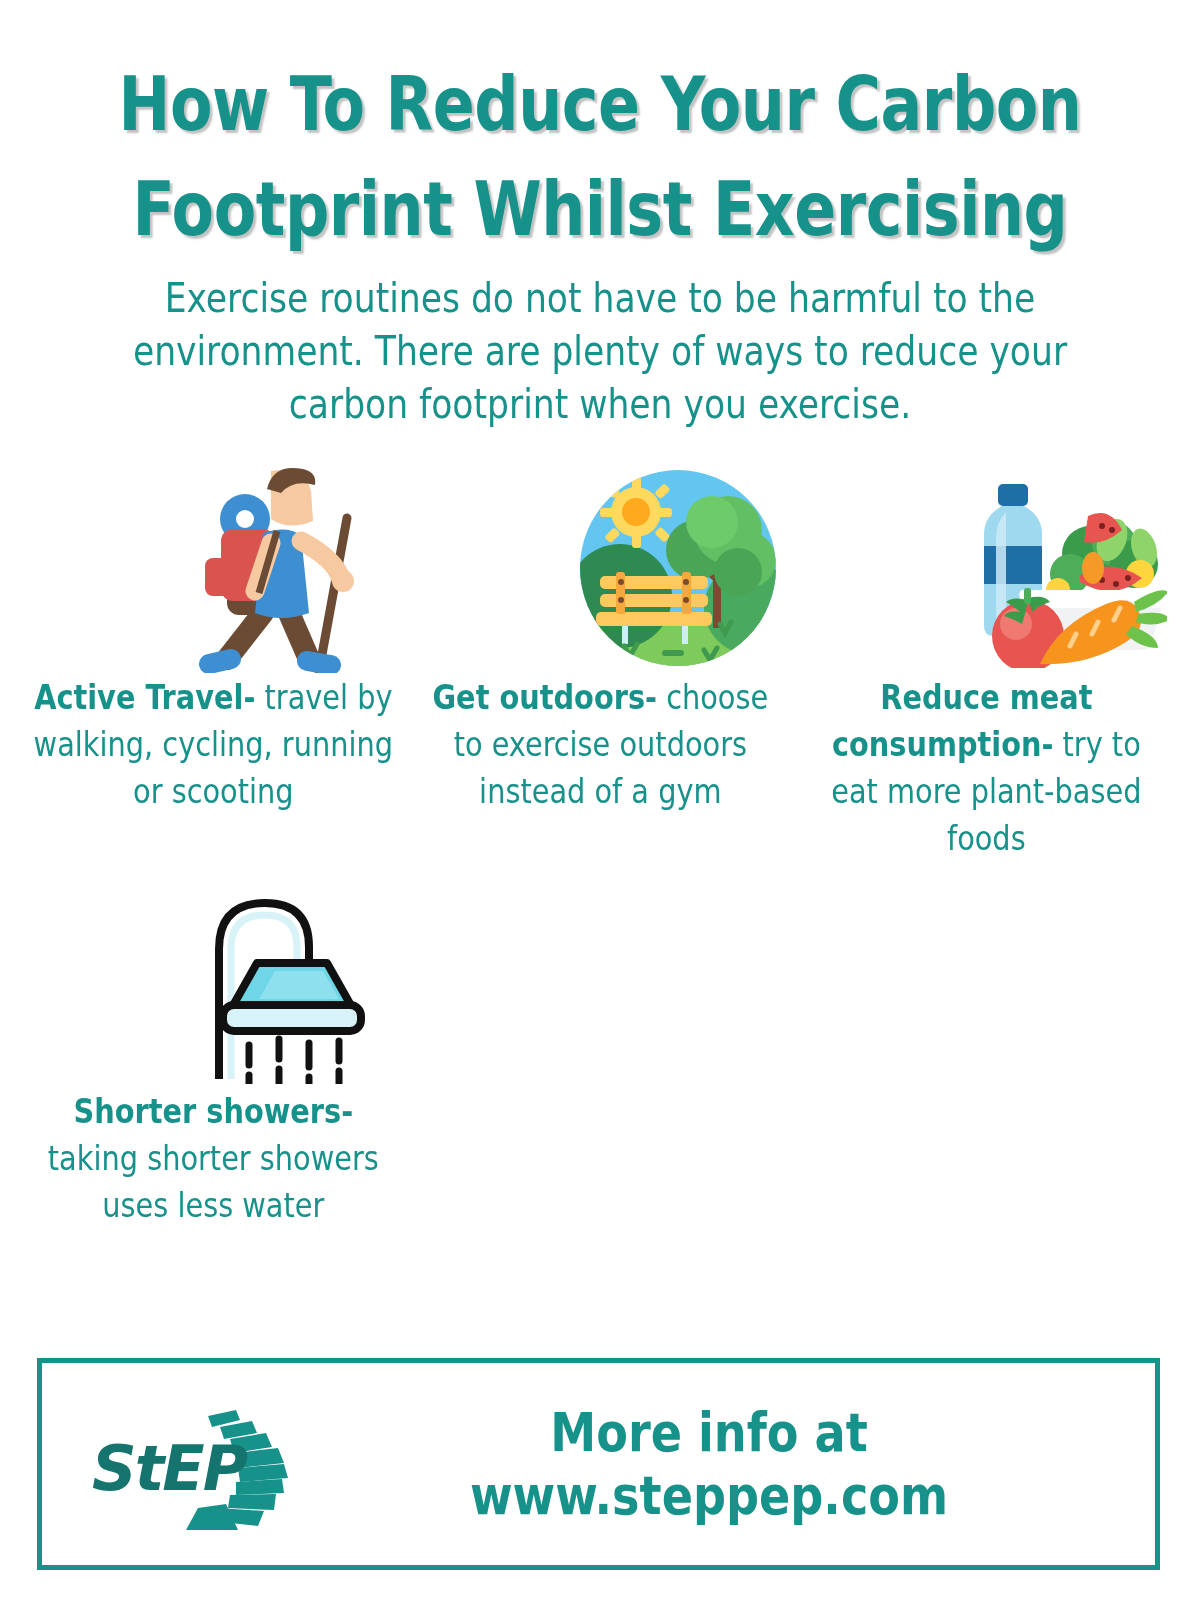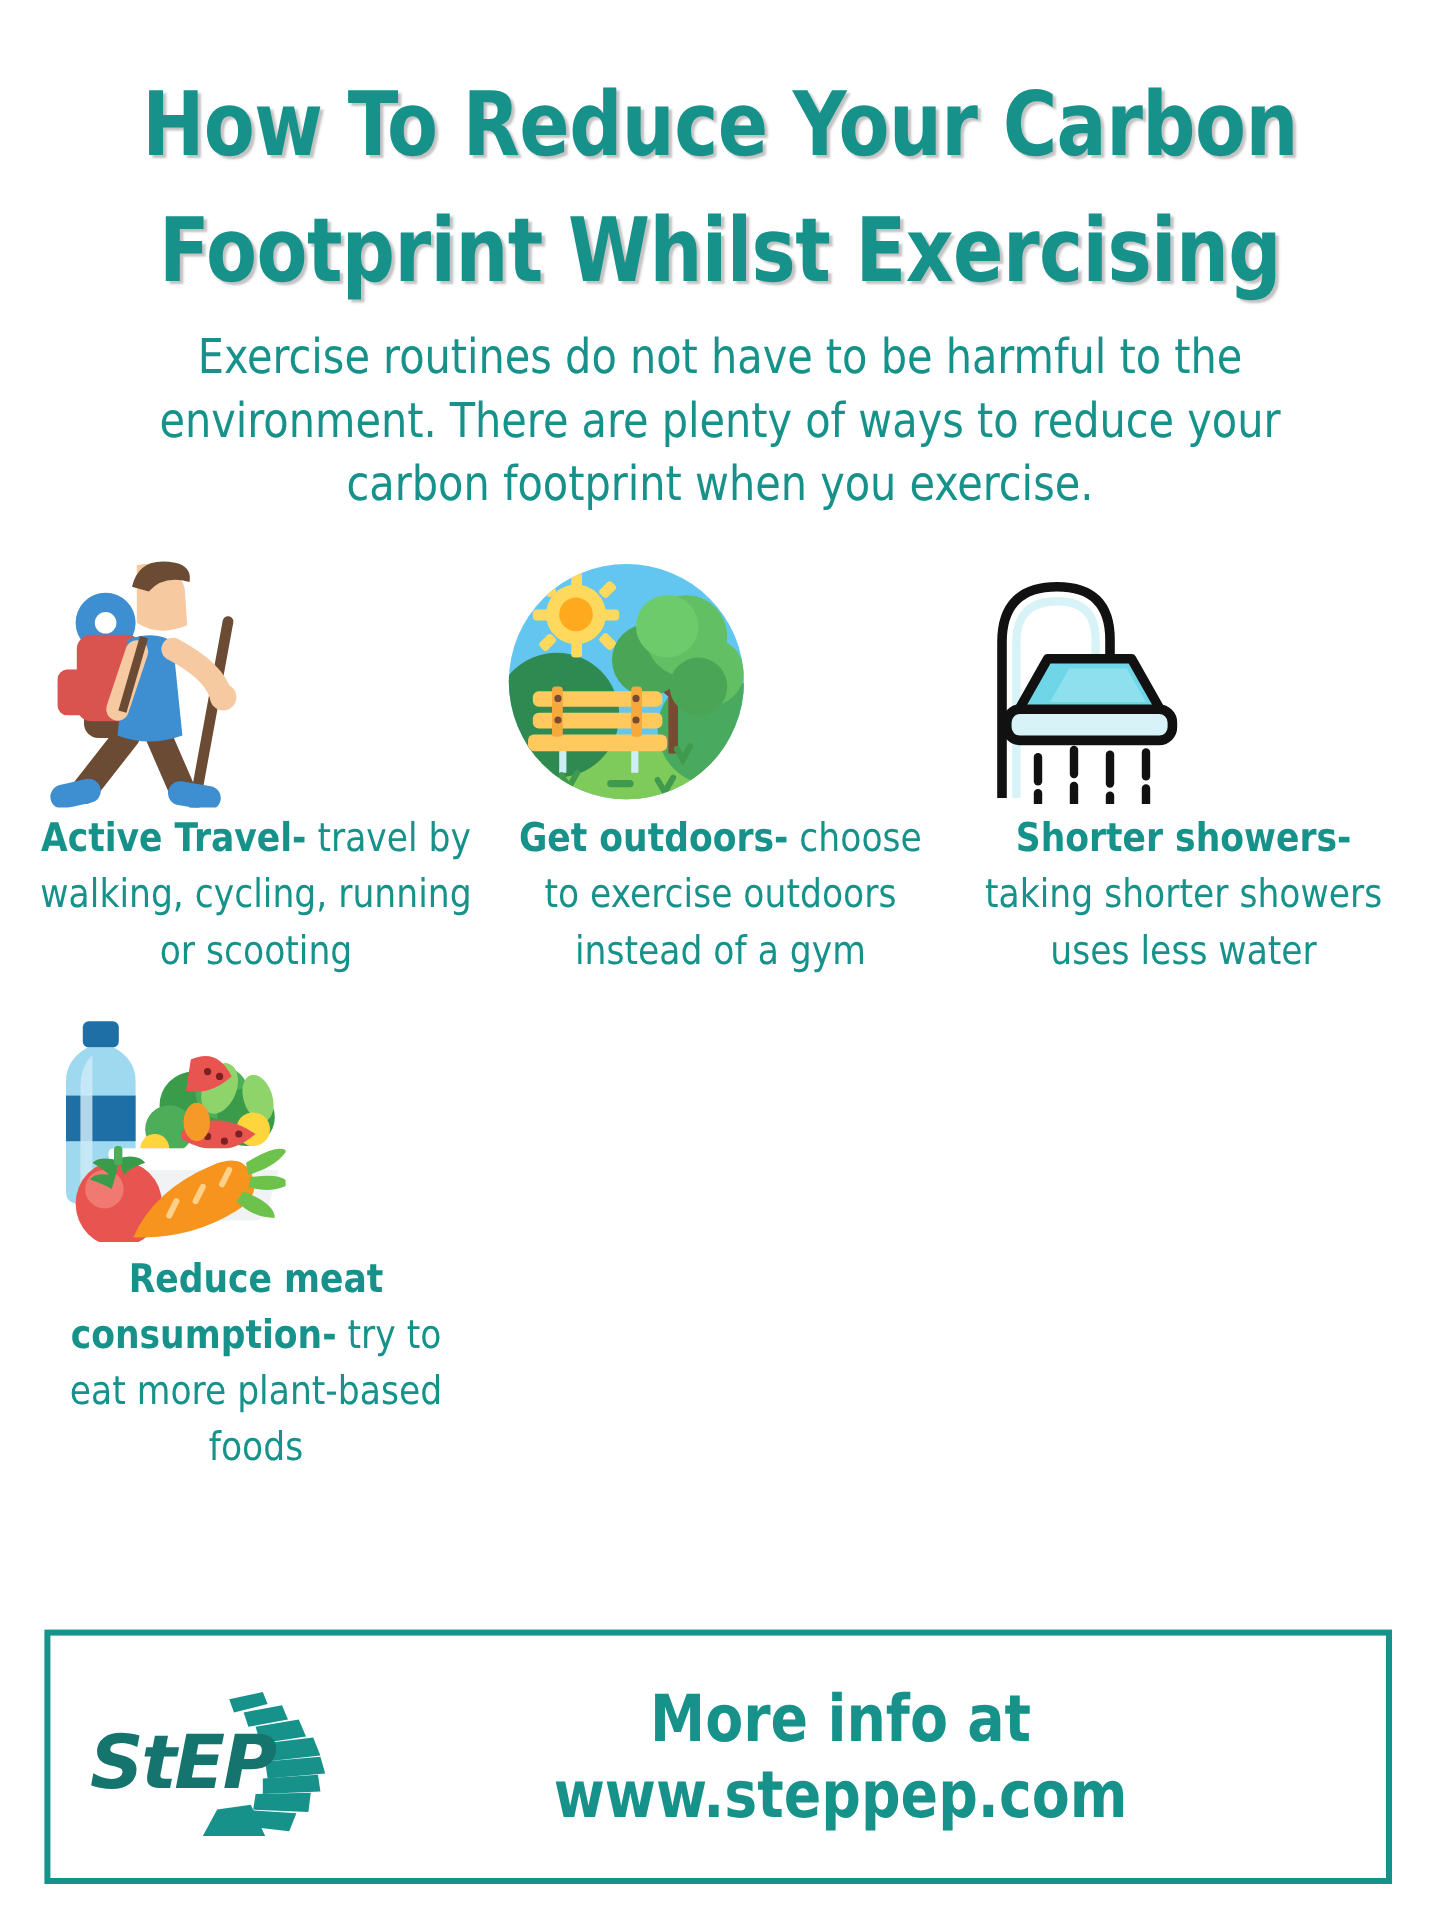--- a/index.html
+++ b/index.html
@@ -61,21 +61,21 @@
     top: 460px;
     width: 1160px;
     display: grid;
     grid-template-columns: repeat(3, 1fr);
     grid-template-rows: auto auto;
     row-gap: 12px;
   }
   .cell {
     display: flex;
     flex-direction: column;
-    align-items: flex-start;
+    align-items: flex-end;
   }
   .icon-wrap {
     width: 230px;
     height: 215px;
     display: flex;
     align-items: center;
     justify-content: center;
   }
   .icon-wrap svg { display: block; }
 
@@ -98,21 +98,21 @@
     left: 37px;
     top: 1358px;
     width: 1123px;
     height: 212px;
     box-sizing: border-box;
     border: 5px solid #17928b;
     display: flex;
     align-items: center;
   }
   .logo {
-    margin-left: 27px;
+    margin-left: 44px;
     width: 215px;
     height: 150px;
     flex: none;
     display: flex;
     align-items: center;
     justify-content: center;
   }
   .footer-text {
     flex: 1;
     text-align: center;
@@ -243,50 +243,20 @@
       </div>
       <div class="tip-text">
         <span class="hd">Get outdoors-</span>
         <span>choose to exercise outdoors instead of a gym</span>
       </div>
     </div>
 
 
     <div class="cell">
       <div class="icon-wrap">
-        <svg width="190" height="205" viewBox="0 0 190 205" aria-hidden="true">
-
-          <path d="M22 200 L22 70 Q22 24 68 24 Q112 24 112 68 L112 84" fill="none" stroke="#111111" stroke-width="8"></path>
-          <path d="M34 200 L34 70 Q34 36 68 36 Q100 36 100 68 L100 84" fill="none" stroke="#d8f3f7" stroke-width="7"></path>
-
-          <path d="M60 84 L130 84 L156 130 L34 130 Z" fill="#6fd6e8" stroke="#111111" stroke-width="8" stroke-linejoin="round"></path>
-          <path d="M78 92 L126 92 L142 120 L62 120 Z" fill="#8fe0ee"></path>
-
-          <rect x="26" y="126" width="138" height="26" rx="11" fill="#d8f3f7" stroke="#111111" stroke-width="8"></rect>
-
-          <g stroke="#111111" stroke-width="7" stroke-linecap="round">
-            <path d="M52 166 L52 186"></path>
-            <path d="M52 196 L52 204"></path>
-            <path d="M82 160 L82 180"></path>
-            <path d="M82 190 L82 204"></path>
-            <path d="M112 164 L112 188"></path>
-            <path d="M112 198 L112 204"></path>
-            <path d="M142 162 L142 182"></path>
-            <path d="M142 192 L142 204"></path>
-          </g>
-        </svg>
-      </div>
-      <div class="tip-text">
-        <span class="hd">Shorter showers-</span>
-        <span>taking shorter showers uses less water</span>
-      </div>
-    </div>
-
-    <div class="cell">
-      <div class="icon-wrap">
         <svg width="205" height="200" viewBox="0 0 205 200" aria-hidden="true">
 
           <rect x="36" y="16" width="30" height="22" rx="5" fill="#1d6fa5"></rect>
           <path d="M40 38 h22 q18 10 18 28 v92 q0 10 -10 10 h-38 q-10 0 -10 -10 v-92 q0 -18 18 -28 z" fill="#9fd9ef"></path>
           <rect x="22" y="78" width="58" height="38" fill="#1d6fa5"></rect>
           <path d="M44 44 q-10 10 -10 26 v94 h10 z" fill="#cdeaf7" opacity="0.85"></path>
 
           <circle cx="128" cy="86" r="28" fill="#3a9b4b"></circle>
           <circle cx="152" cy="76" r="22" fill="#4ead59"></circle>
           <circle cx="172" cy="96" r="24" fill="#3a9b4b"></circle>
@@ -328,20 +298,50 @@
             <path d="M170 158 q26 10 26 22 q-18 0 -32 -14 z"></path>
           </g>
         </svg>
       </div>
       <div class="tip-text">
         <span class="hd">Reduce meat consumption-</span>
         <span>try to eat more plant-based foods</span>
       </div>
     </div>
 
+    <div class="cell">
+      <div class="icon-wrap">
+        <svg width="190" height="205" viewBox="0 0 190 205" aria-hidden="true">
+
+          <path d="M22 200 L22 70 Q22 24 68 24 Q112 24 112 68 L112 84" fill="none" stroke="#111111" stroke-width="8"></path>
+          <path d="M34 200 L34 70 Q34 36 68 36 Q100 36 100 68 L100 84" fill="none" stroke="#d8f3f7" stroke-width="7"></path>
+
+          <path d="M60 84 L130 84 L156 130 L34 130 Z" fill="#6fd6e8" stroke="#111111" stroke-width="8" stroke-linejoin="round"></path>
+          <path d="M78 92 L126 92 L142 120 L62 120 Z" fill="#8fe0ee"></path>
+
+          <rect x="26" y="126" width="138" height="26" rx="11" fill="#d8f3f7" stroke="#111111" stroke-width="8"></rect>
+
+          <g stroke="#111111" stroke-width="7" stroke-linecap="round">
+            <path d="M52 166 L52 186"></path>
+            <path d="M52 196 L52 204"></path>
+            <path d="M82 160 L82 180"></path>
+            <path d="M82 190 L82 204"></path>
+            <path d="M112 164 L112 188"></path>
+            <path d="M112 198 L112 204"></path>
+            <path d="M142 162 L142 182"></path>
+            <path d="M142 192 L142 204"></path>
+          </g>
+        </svg>
+      </div>
+      <div class="tip-text">
+        <span class="hd">Shorter showers-</span>
+        <span>taking shorter showers uses less water</span>
+      </div>
+    </div>
+
 
   </div>
 
   <div class="footer">
     <div class="logo">
       <svg width="215" height="140" viewBox="0 0 215 140" aria-hidden="true">
 
         <g fill="#17928b">
           <polygon points="122,22 150,16 154,26 126,33"></polygon>
           <polygon points="134,33 166,27 171,39 138,45"></polygon>

